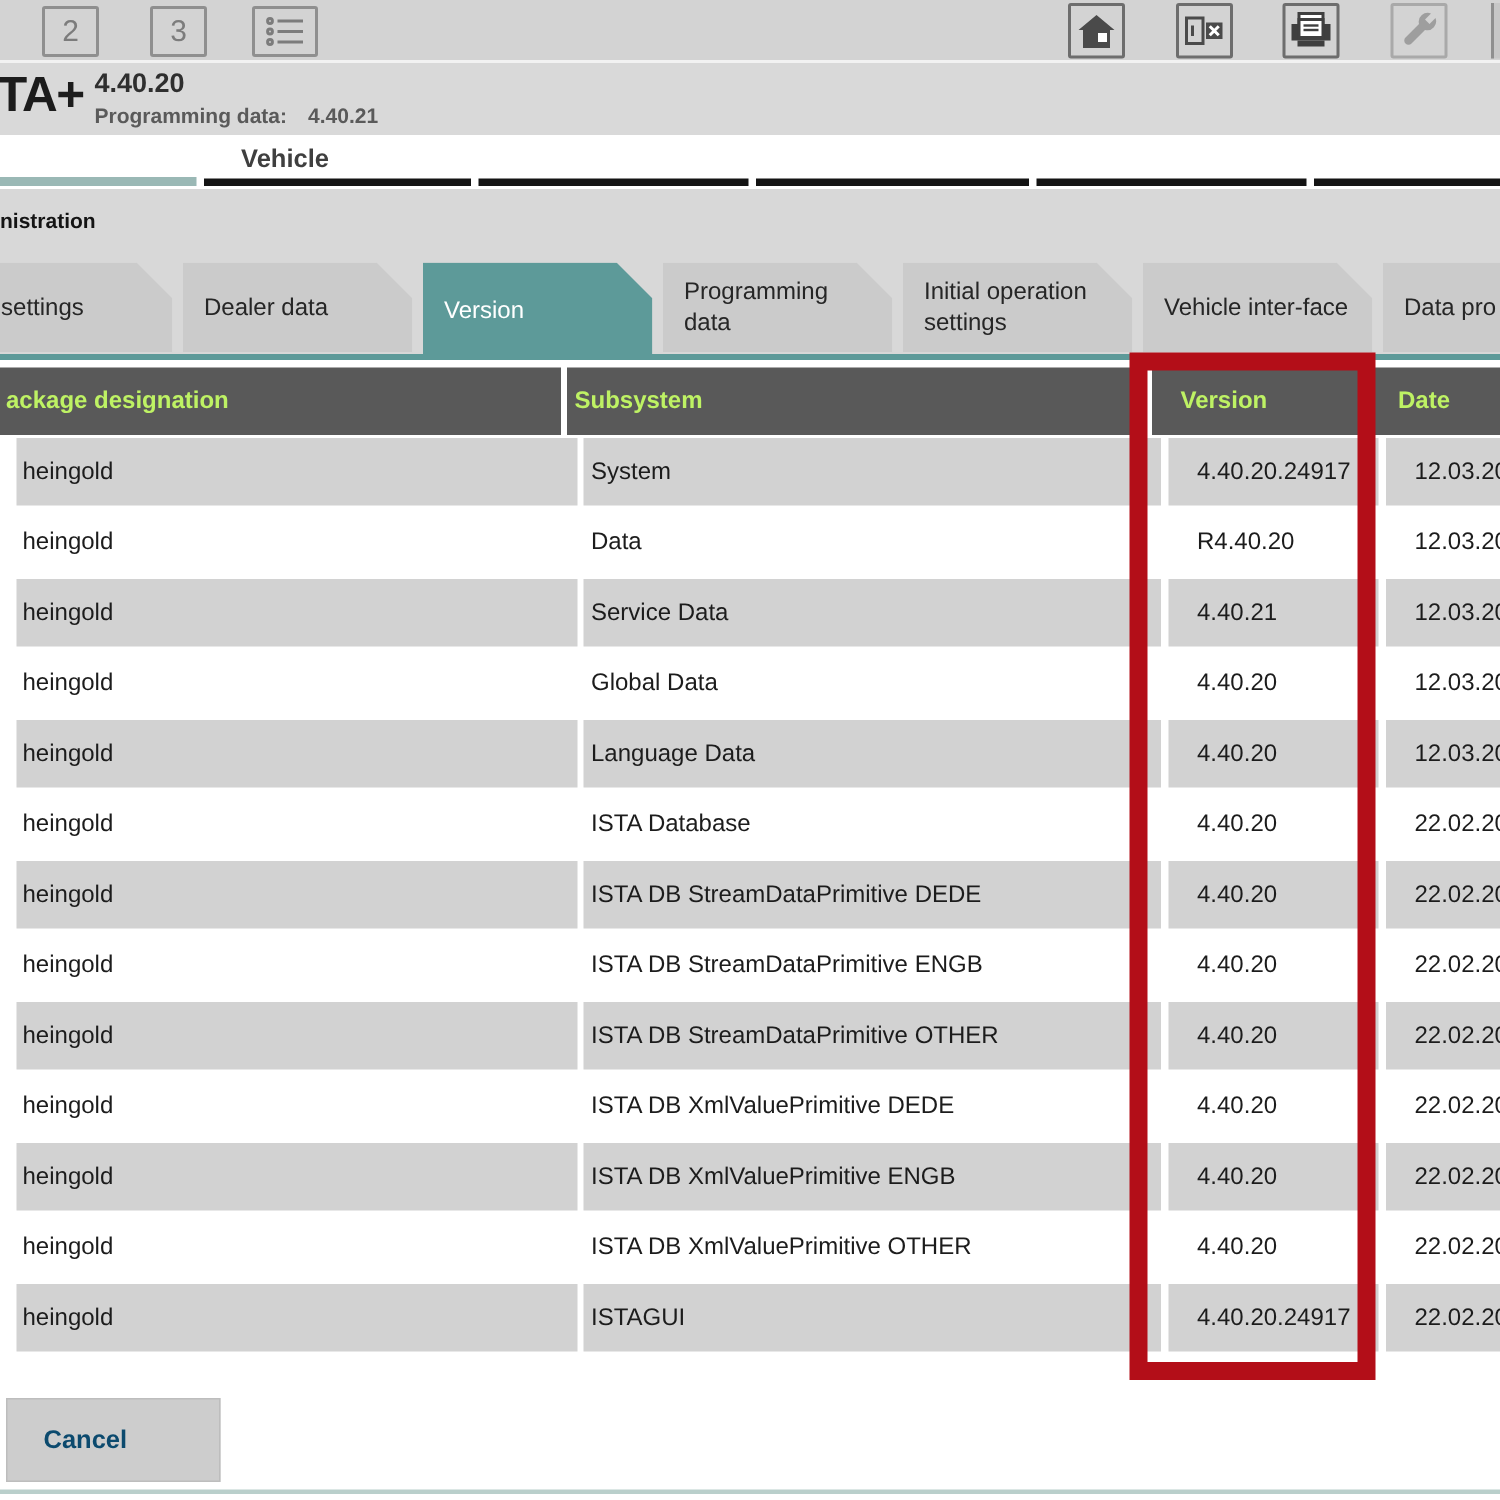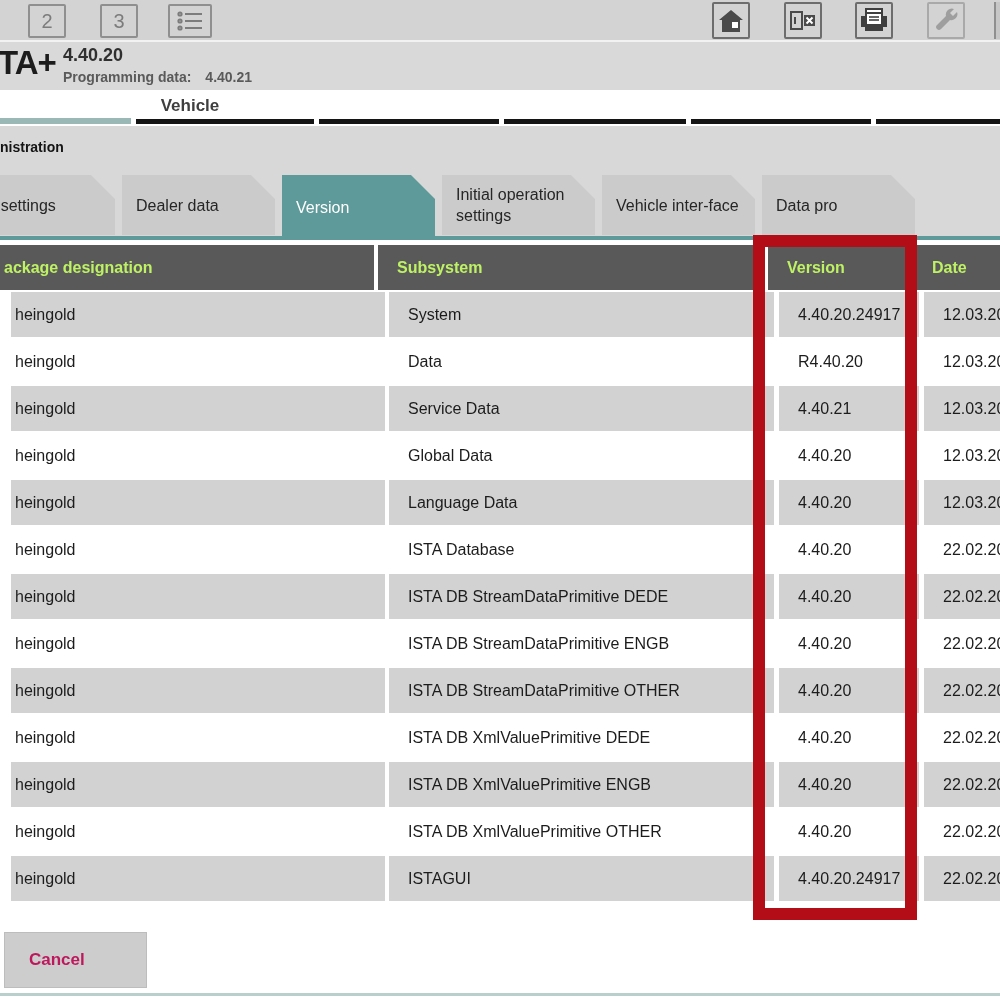--- a/index.html
+++ b/index.html
@@ -40,33 +40,33 @@
     display:flex;align-items:center;
     clip-path:polygon(0 0, calc(100% - 24px) 0, 100% 24px, 100% 100%, 0 100%);}
   .tab.first{width:155px;}
   .tab.active{background:#5d9a99;color:#ffffff;height:65px;}
   .accentline{position:absolute;left:0;top:236px;width:1000px;height:4px;background:#5d9a99;}
   
   .tablewrap{position:absolute;left:0;top:245px;width:1060px;}
   .thead,.trow{position:relative;height:45px;margin-bottom:2px;}
   .cell{position:absolute;top:0;height:45px;display:flex;align-items:center;font-size:16px;box-sizing:border-box;}
   .c1{left:0;width:374px;padding-left:4px;}
-  .c2{left:378px;width:385px;padding-left:19px;}
+  .c2{left:378px;width:385px;padding-left:5px;}
   .c3{left:768px;width:140px;padding-left:19px;}
   .c4{left:913px;width:145px;padding-left:19px;}
   .thead .cell{background:#595959;color:#bef264;font-weight:bold;}
   .trow .cell{color:#1c1c1c;background:#ffffff;margin-left:11px;}
   .trow:nth-child(odd) .cell{background:#d2d2d2;}
   
   .highlight{position:absolute;left:753px;top:235px;width:164px;height:685px;
     border:12px solid #b30e18;box-sizing:border-box;pointer-events:none;}
   
   .cancel-btn{position:absolute;left:4px;top:932px;width:143px;height:56px;background:#cdcdcd;
     border:1px solid #bdbdbd;box-sizing:border-box;display:flex;align-items:center;
-    padding-left:24px;font-size:17px;font-weight:bold;color:#be185d;}
+    padding-left:24px;font-size:17px;font-weight:bold;color:#0c4a6e;}
   .bottomline{position:absolute;left:0;top:993px;width:1000px;height:3px;background:#b9cfcb;}
   svg{display:block;}
 </style>
 </head>
 <body>
 
 <div class="topbar">
   <div class="sq-btn" style="left:28px">2</div>
   <div class="sq-btn" style="left:100px">3</div>
   <div class="sq-btn" style="left:168px;width:44px">
@@ -144,20 +144,21 @@
   <div class="seg dark" style="left:691px;width:180px"></div>
   <div class="seg dark" style="left:876px;width:124px"></div>
 </div>
 
 <div class="adminband">
   <div class="section-title">nistration</div>
   <div class="tabstrip" id="tabstrip">
       <div class="tab first">ent settings</div>
       <div class="tab">Dealer data</div>
       <div class="tab active">Version</div>
+      <div class="tab">Programming data</div>
       <div class="tab">Initial operation settings</div>
       <div class="tab">Vehicle inter-face</div>
       <div class="tab">Data pro</div>
     </div>
 </div>
 <div class="accentline"></div>
 
 <div class="tablewrap">
   <div class="thead">
     <div class="cell c1">ackage designation</div>

